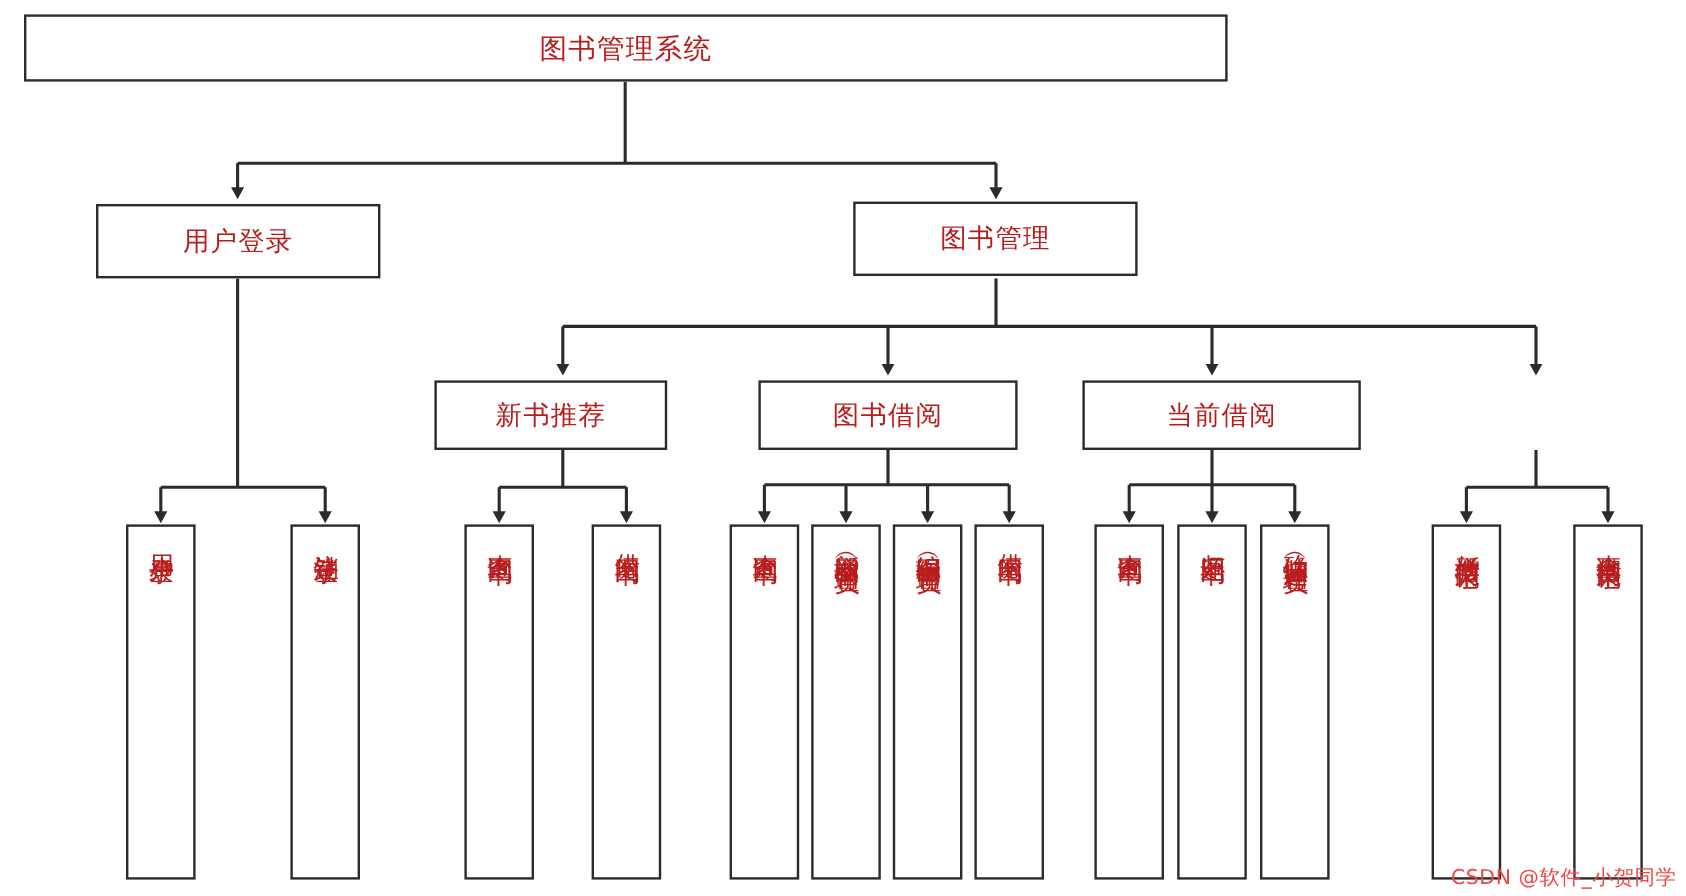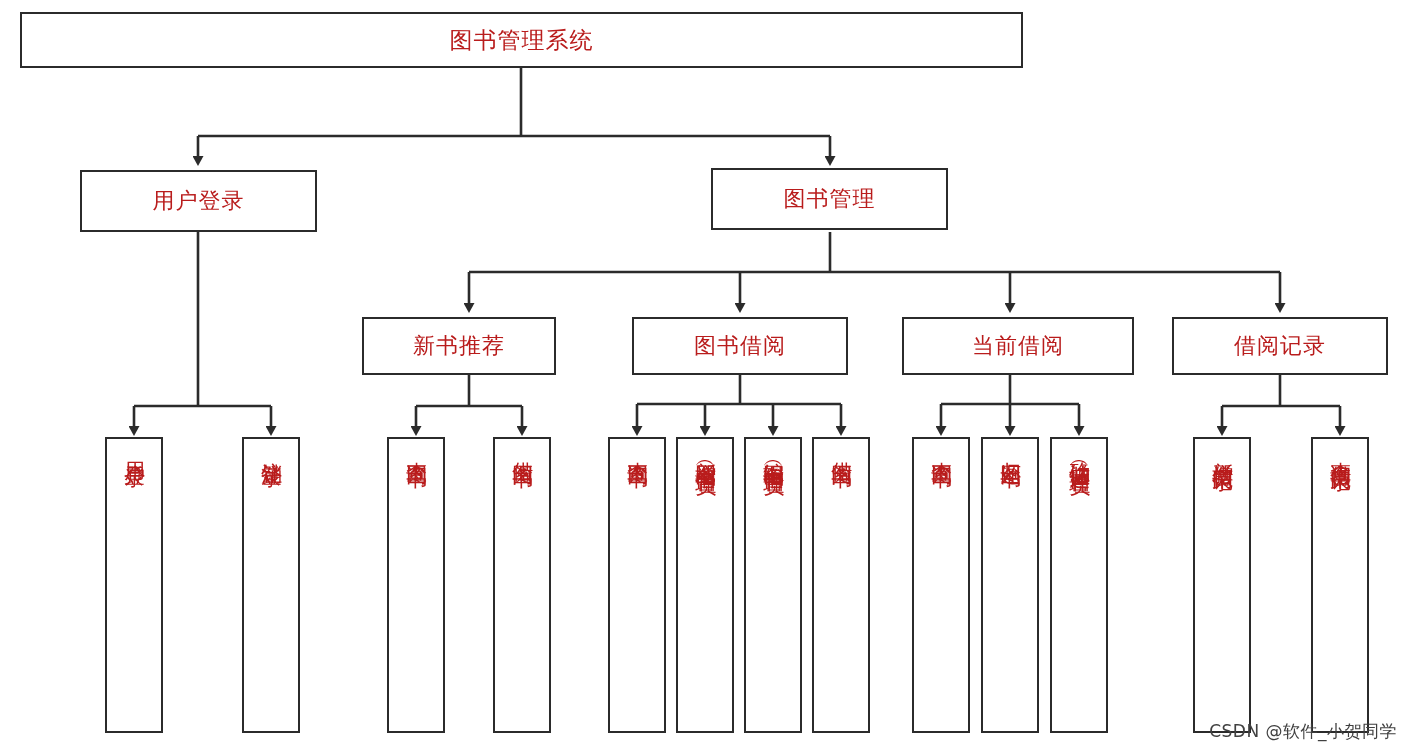--- a/index.html
+++ b/index.html
@@ -58,21 +58,21 @@
   }
   .htext {
     display: block;
     white-space: nowrap;
   }
   #watermark {
     position: absolute;
     right: 8px;
     bottom: 4px;
     font-size: 17px;
-    color: #404040;
+    color: #ef4444;
     letter-spacing: 0.5px;
     white-space: nowrap;
   }
 </style>
 </head>
 <body>
 
 <div id="canvas">
 
   <svg id="edges" viewBox="0 0 1405 747" xmlns="http://www.w3.org/2000/svg">
@@ -142,23 +142,20 @@
   </div>
 
   <div class="node horiz" style="left:632px; top:317px; width:216px; height:58px;">
     <span class="htext">图书借阅</span>
   </div>
 
   <div class="node horiz" style="left:902px; top:317px; width:232px; height:58px;">
     <span class="htext">当前借阅</span>
   </div>
 
-  <div class="node horiz" style="left:1172px; top:317px; width:216px; height:58px;">
-    <span class="htext">借阅记录</span>
-  </div>
 
   <div class="node leaf" style="left:105px; top:437px; width:58px; height:296px;">
     <span class="vtext">用户登录</span>
   </div>
 
   <div class="node leaf" style="left:242px; top:437px; width:58px; height:296px;">
     <span class="vtext">注销登录</span>
   </div>
 
   <div class="node leaf" style="left:387px; top:437px; width:58px; height:296px;">

